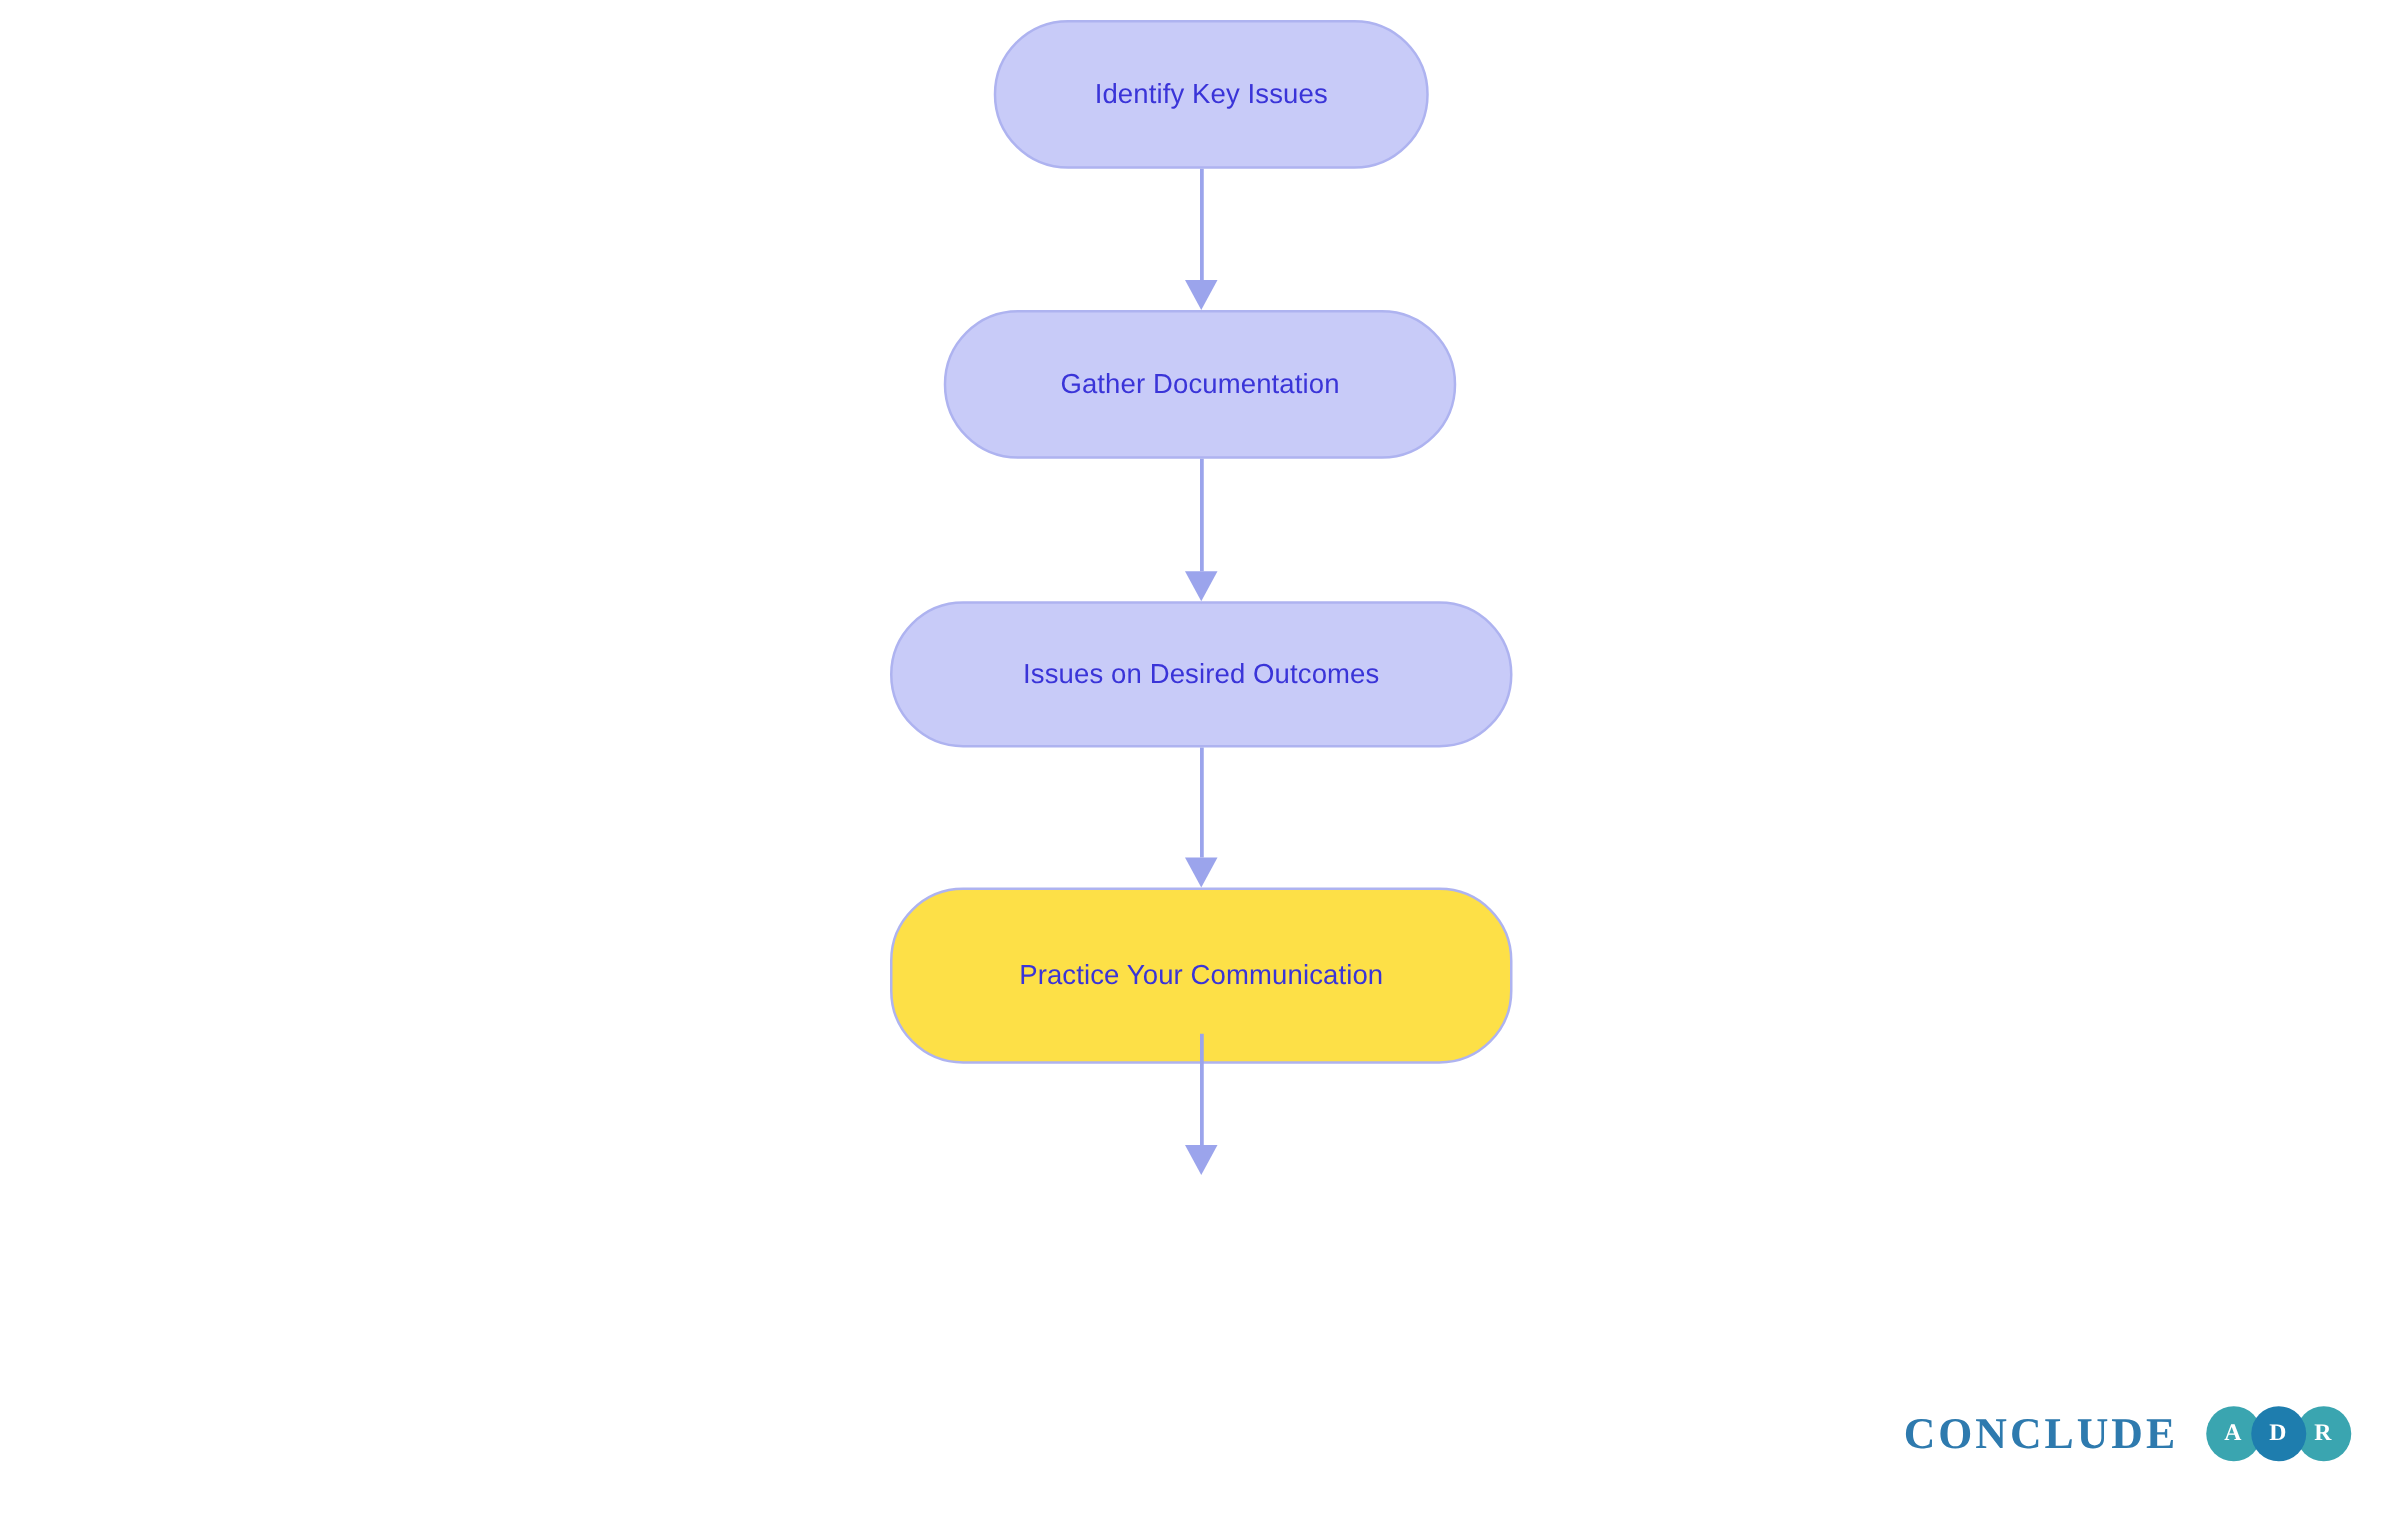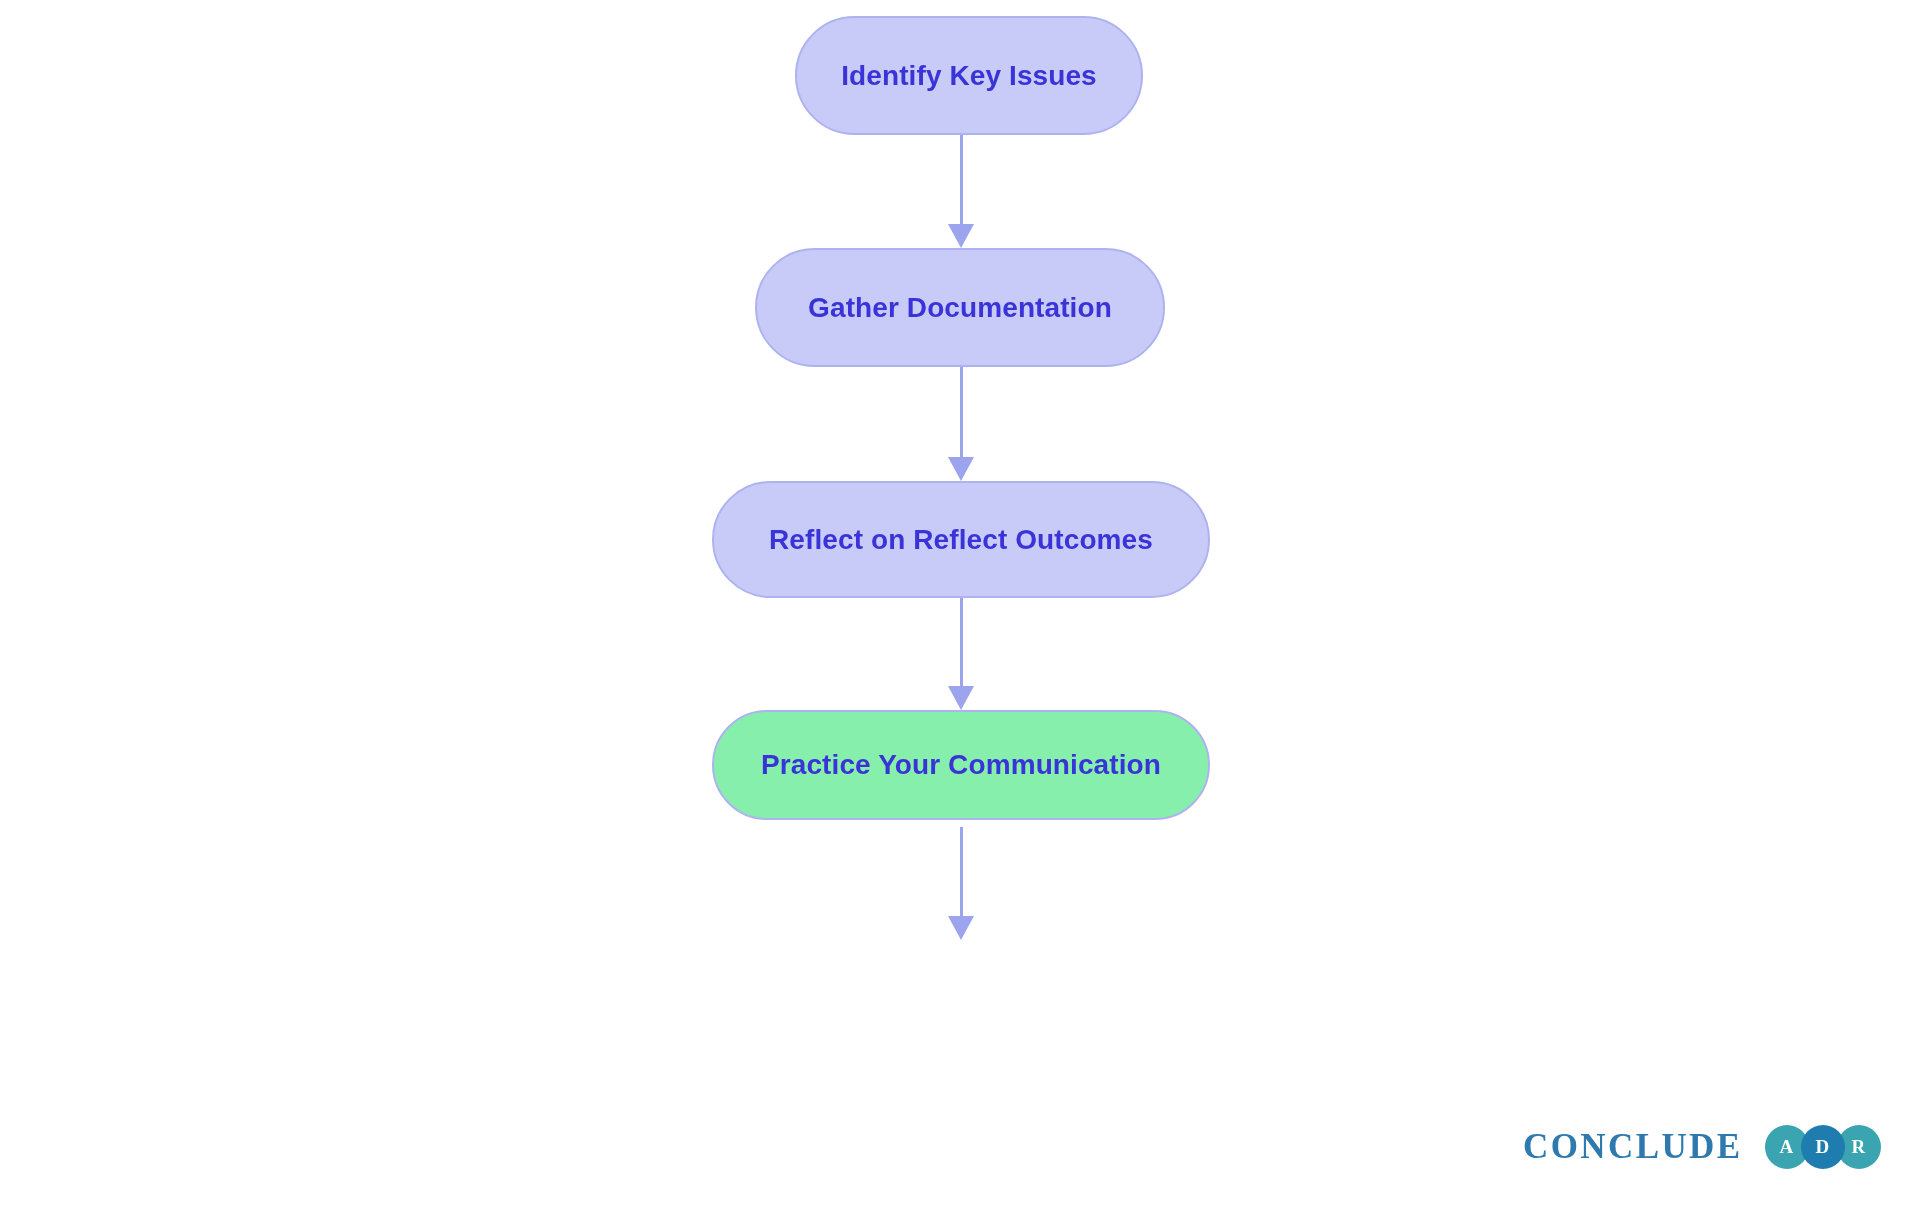--- a/index.html
+++ b/index.html
@@ -32,22 +32,22 @@
     border: 2px solid #aeb3f0;
     border-radius: 60px;
     display: flex;
     align-items: center;
     justify-content: center;
     text-align: center;
   }
   .node-label {
     color: #3a34d8;
     font-family: "Liberation Sans", "DejaVu Sans", sans-serif;
-    font-size: 28px;
-    font-weight: 700;
+    font-size: 22px;
+    font-weight: 400;
     line-height: 1.2;
     letter-spacing: 0.1px;
     white-space: nowrap;
   }
 
   
   .connector {
     position: absolute;
   }
   .connector-line {
@@ -116,24 +116,24 @@
 
   <div class="node" style="left: 795px; top: 16px; width: 348px; height: 119px; border-radius: 59.5px; background: rgb(200, 203, 248); border-color: rgb(174, 179, 240);">
     <span class="node-label" style="color: rgb(58, 52, 216);">Identify Key Issues</span>
   </div>
 
   <div class="node" style="left: 755px; top: 248px; width: 410px; height: 119px; border-radius: 59.5px; background: rgb(200, 203, 248); border-color: rgb(174, 179, 240);">
     <span class="node-label" style="color: rgb(58, 52, 216);">Gather Documentation</span>
   </div>
 
   <div class="node" style="left: 712px; top: 481px; width: 498px; height: 117px; border-radius: 58.5px; background: rgb(200, 203, 248); border-color: rgb(174, 179, 240);">
-    <span class="node-label" style="color: rgb(58, 52, 216);">Reflect on Reflect Outcomes</span>
+    <span class="node-label" style="color: rgb(58, 52, 216);">Issues on Desired Outcomes</span>
   </div>
 
-  <div class="node" style="left: 712px; top: 710px; width: 498px; height: 110px; border-radius: 58.5px; background: #86efac; border-color: rgb(174, 179, 240);">
+  <div class="node" style="left: 712px; top: 710px; width: 498px; height: 141px; border-radius: 58.5px; background: #fde047; border-color: rgb(174, 179, 240);">
     <span class="node-label" style="color: rgb(58, 52, 216);">Practice Your Communication</span>
   </div>
 
 
   <div class="connector" style="left: 947px; top: 135px; width: 28px; height: 113px;">
     <div class="connector-line" style="height: 89px; background: rgb(155, 164, 236);"></div>
     <div class="connector-head" style="border-top-color: rgb(155, 164, 236);"></div>
   </div>
 
   <div class="connector" style="left: 947px; top: 367px; width: 28px; height: 114px;">

